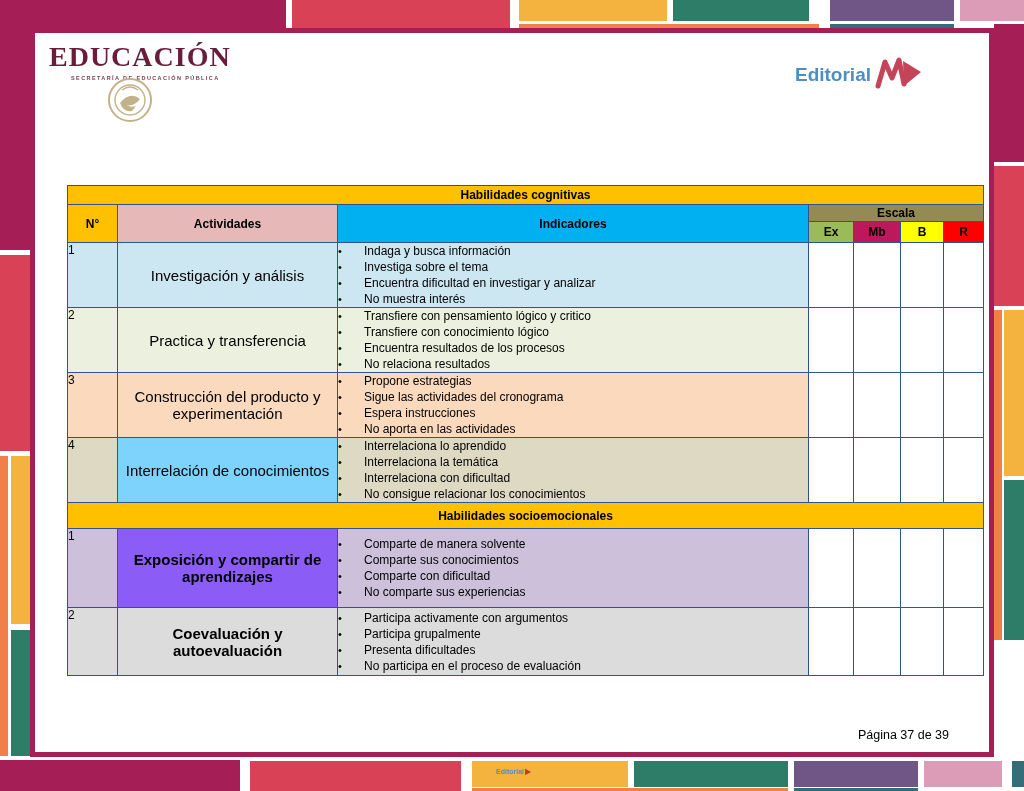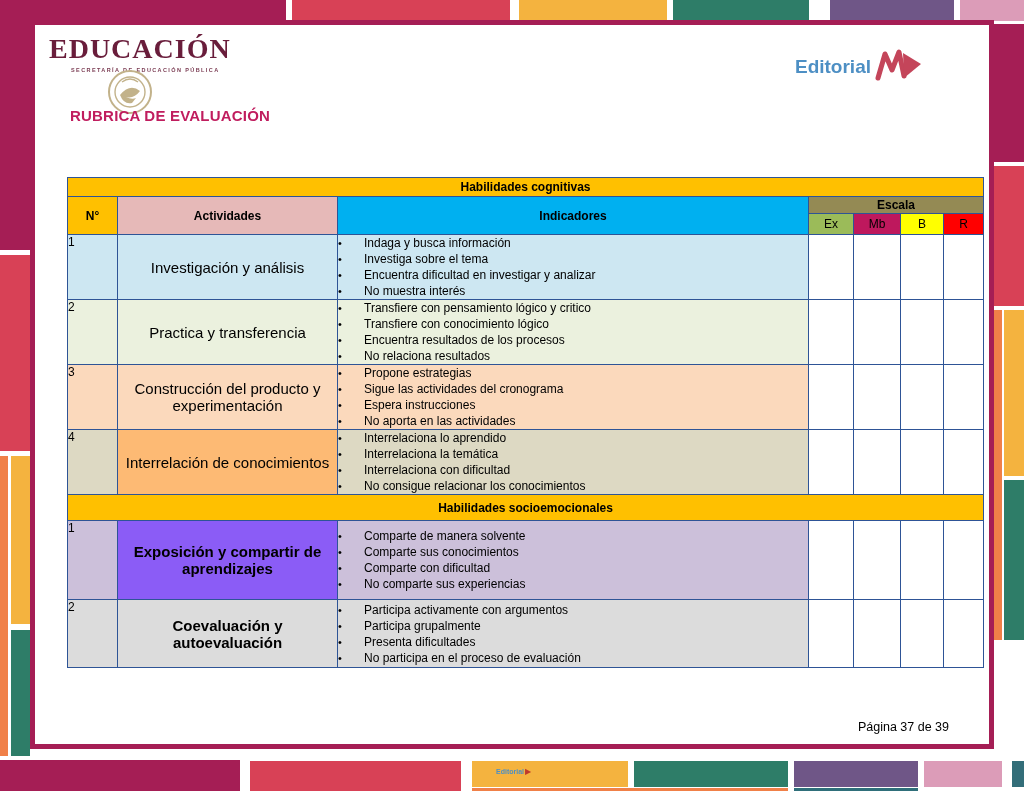--- a/index.html
+++ b/index.html
@@ -1,19 +1,19 @@
 <!DOCTYPE html>
 <html><head>
 <meta charset="utf-8">
 <style>
   html,body{margin:0;padding:0;background:#fff;}
   .canvas{position:relative;width:1024px;height:791px;overflow:hidden;background:#fff;
           font-family:"Liberation Sans", sans-serif;}
   .tile{position:absolute;}
-  .page{position:absolute;left:30px;top:20px;width:964px;height:729px;
+  .page{position:absolute;left:30px;top:28px;width:964px;height:729px;
         background:#fff;border:5px solid #A51E55;box-sizing:border-box;}
   
   .gov-logo{position:absolute;left:14px;top:8px;width:260px;}
   .gov-title{font-family:"Liberation Serif", serif;font-weight:bold;font-size:28px;
              letter-spacing:1px;color:#691D3B;}
   .gov-subtitle{font-size:5.5px;letter-spacing:1.4px;color:#7A3B52;margin-top:2px;margin-left:22px;font-weight:bold;}
   .seal{position:absolute;left:72px;top:44px;}
   
   .ed-logo{position:absolute;right:66px;top:22px;display:flex;align-items:center;gap:2px;}
   .ed-text{color:#4D8FC4;font-size:19px;font-weight:bold;}
@@ -23,21 +23,21 @@
   .scale-legend{position:absolute;right:48px;top:112px;font-size:15px;font-weight:bold;color:#000;}
   
   table.rubric{position:absolute;left:32px;top:152px;width:916px;border-collapse:collapse;
                table-layout:fixed;font-size:12px;color:#000;}
   table.rubric td, table.rubric th{border:1.6px solid #2E5496;padding:0;box-sizing:border-box;}
   .section-header{background:#FFC000;font-weight:bold;text-align:center;height:19px;font-size:12px;}
   .th-num{background:#FFC000;font-weight:bold;text-align:center;}
   .th-act{background:#E6B9B8;font-weight:bold;text-align:center;margin-left:38px;}
   .th-ind{background:#00B0F0;font-weight:bold;text-align:center;}
   .th-escala{background:#948A54;font-weight:bold;text-align:center;height:17px;font-size:12px;}
-  .th-level{font-weight:normal;text-align:center;height:21px;font-size:12px;}
+  .th-level{font-weight:bold;text-align:center;height:21px;font-size:12px;}
   .cell-num{vertical-align:top;padding:2px 0 0 4px;font-size:12px;}
   .cell-activity{text-align:center;vertical-align:middle;padding:2px 8px;font-size:15px;}
   .cell-ind{vertical-align:middle;padding:2px 4px 2px 46px;}
   .cell-scale{background:#fff;}
   .bullet-line{display:flex;align-items:baseline;line-height:16px;}
   .bullet-dot{width:26px;text-align:left;flex:0 0 26px;font-size:11px;}
   #cog-rows tr.data-row{height:63px;}
   #socio-rows tr.data-row1{height:79px;}
   #socio-rows tr.data-row2{height:68px;}
   .footer{position:absolute;right:40px;bottom:10px;font-size:12.5px;color:#000;}
@@ -108,21 +108,20 @@
     <div class="ed-logo">
       <span class="ed-text">Editorial</span>
       <span>
         <svg width="50" height="36" viewBox="0 0 50 36">
           <path d="M5 31 L12 7 L19 23 L26 5 L31 29" stroke="#C4455A" stroke-width="5" fill="none" stroke-linejoin="round" stroke-linecap="round"></path>
           <path d="M30 6 L48 17 L31 31 Z" fill="#C4455A"></path>
         </svg>
       </span>
     </div>
 
-    <div class="doc-title">RUBRICA DE EVALUACIÓN</div>
 
 
     <table class="rubric">
       <colgroup>
         <col style="width:50px">
           <col style="width:220px">
           <col style="width:471px">
         <col style="width:45px">
           <col style="width:47px">
           <col style="width:43px">
@@ -219,21 +218,21 @@
                 <span>No aporta en las actividades</span>
               </div>
             </td>
             <td class="cell-scale"></td>
             <td class="cell-scale"></td>
             <td class="cell-scale"></td>
             <td class="cell-scale"></td>
           </tr>
           <tr class="data-row">
             <td class="cell-num" style="background: rgb(221, 217, 195);">4</td>
-            <td class="cell-activity" style="background: #fdba74;">Interrelación de conocimientos</td>
+            <td class="cell-activity" style="background: #7dd3fc;">Interrelación de conocimientos</td>
             <td class="cell-ind" style="background: rgb(221, 217, 195);">
               <div class="bullet-line">
                 <span class="bullet-dot">•</span>
                 <span>Interrelaciona lo aprendido</span>
               </div>
               <div class="bullet-line">
                 <span class="bullet-dot">•</span>
                 <span>Interrelaciona la temática</span>
               </div>
               <div class="bullet-line">

